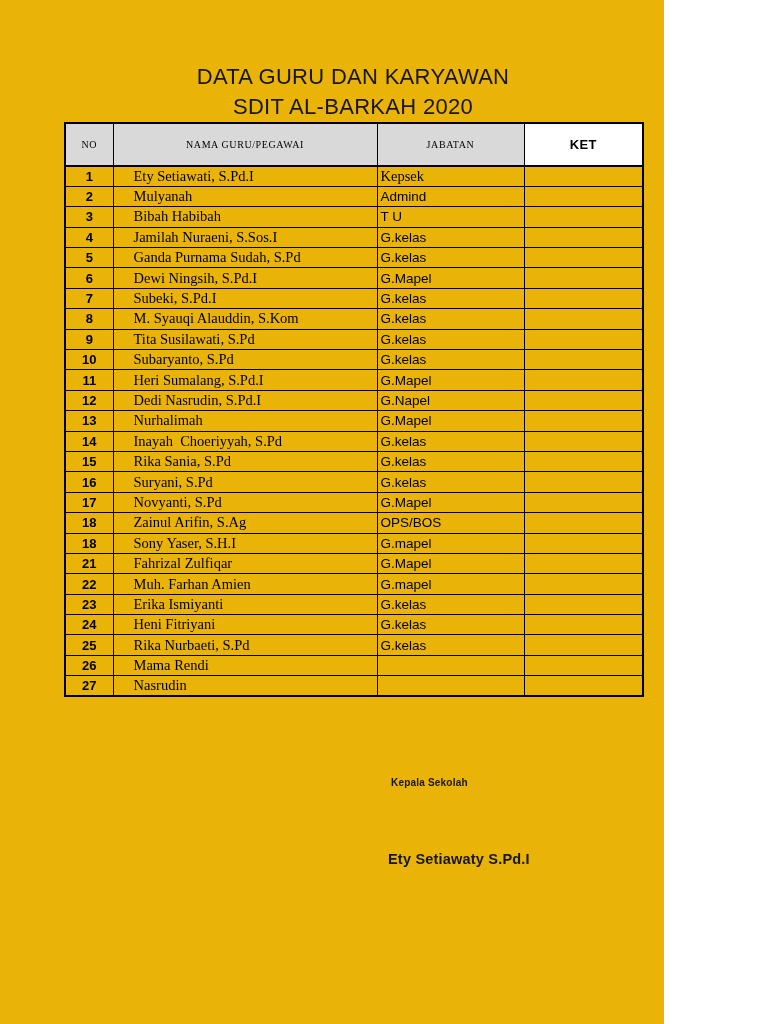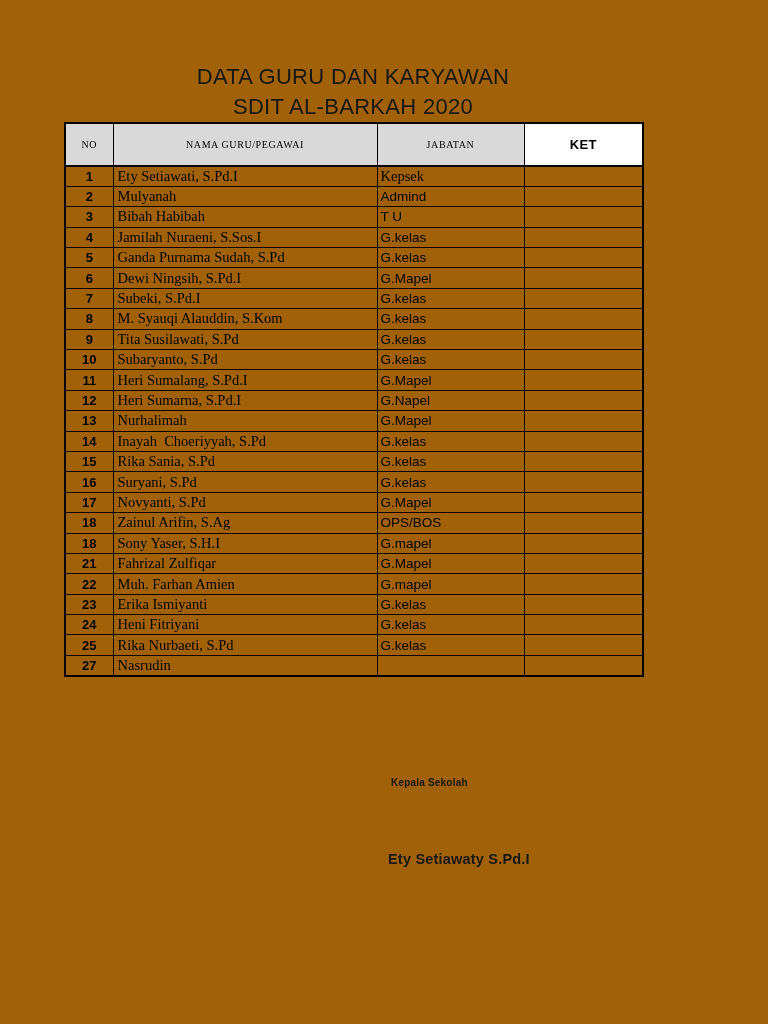--- a/index.html
+++ b/index.html
@@ -1,21 +1,21 @@
 <!DOCTYPE html>
 <html><head>
 <meta charset="utf-8">
 <style>
   * { margin:0; padding:0; box-sizing:border-box; }
   html, body { background:#ffffff; }
   body { width:768px; height:1024px; font-family:"Liberation Sans", sans-serif; }
 
   .page {
-    position:relative; width:768px; height:1024px;
-    background:#a16207; overflow:hidden;
+    position:relative; width:664px; height:1024px;
+    background:#eab308; overflow:hidden;
   }
 
   .doc-title {
     position:absolute; top:62px; left:64px; width:578px;
     text-align:center; color:#161616;
     font-size:22px; line-height:30px; font-weight:400;
     letter-spacing:0.3px;
   }
 
   table.data-table {
@@ -49,21 +49,21 @@
     vertical-align:middle;
     color:#000;
     overflow:hidden;
   }
   td.cell-no {
     text-align:center;
     font-weight:700; font-size:13px;
   }
   td.cell-nama {
     font-family:"Liberation Serif", serif;
-    font-size:14.5px; padding-left:4px;
+    font-size:14.5px; padding-left:20px;
     white-space:pre;
   }
   td.cell-jabatan {
     font-weight:400; font-size:13.5px; padding-left:3px;
     white-space:pre;
   }
   tbody tr:first-child td.cell-jabatan {
     font-family:"Liberation Serif", serif;
     font-weight:400; font-size:14.5px;
   }
@@ -166,21 +166,21 @@
           <td class="cell-ket"></td>
         </tr>
         <tr>
           <td class="cell-no">11</td>
           <td class="cell-nama">Heri Sumalang, S.Pd.I</td>
           <td class="cell-jabatan">G.Mapel</td>
           <td class="cell-ket"></td>
         </tr>
         <tr>
           <td class="cell-no">12</td>
-          <td class="cell-nama">Heri Sumarna, S.Pd.I</td>
+          <td class="cell-nama">Dedi Nasrudin, S.Pd.I</td>
           <td class="cell-jabatan">G.Napel</td>
           <td class="cell-ket"></td>
         </tr>
         <tr>
           <td class="cell-no">13</td>
           <td class="cell-nama">Nurhalimah</td>
           <td class="cell-jabatan">G.Mapel</td>
           <td class="cell-ket"></td>
         </tr>
         <tr>
@@ -243,20 +243,26 @@
           <td class="cell-jabatan">G.kelas</td>
           <td class="cell-ket"></td>
         </tr>
         <tr>
           <td class="cell-no">25</td>
           <td class="cell-nama">Rika Nurbaeti, S.Pd</td>
           <td class="cell-jabatan">G.kelas</td>
           <td class="cell-ket"></td>
         </tr>
         <tr>
+          <td class="cell-no">26</td>
+          <td class="cell-nama">Mama Rendi</td>
+          <td class="cell-jabatan"></td>
+          <td class="cell-ket"></td>
+        </tr>
+        <tr>
           <td class="cell-no">27</td>
           <td class="cell-nama">Nasrudin</td>
           <td class="cell-jabatan"></td>
           <td class="cell-ket"></td>
         </tr>
       </tbody>
   </table>
 
   <div class="sig-title">Kepala Sekolah</div>
   <div class="sig-name">Ety Setiawaty S.Pd.I</div>

